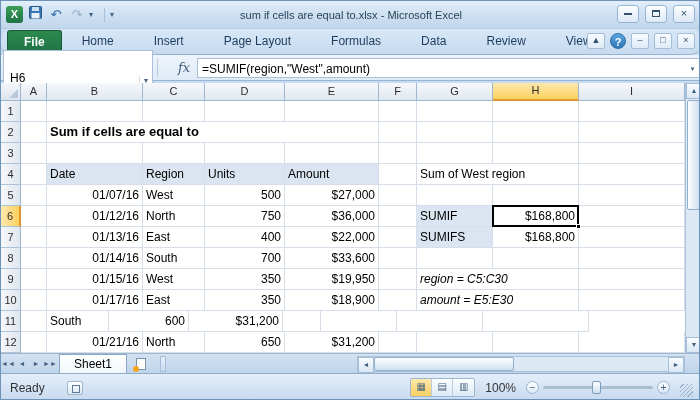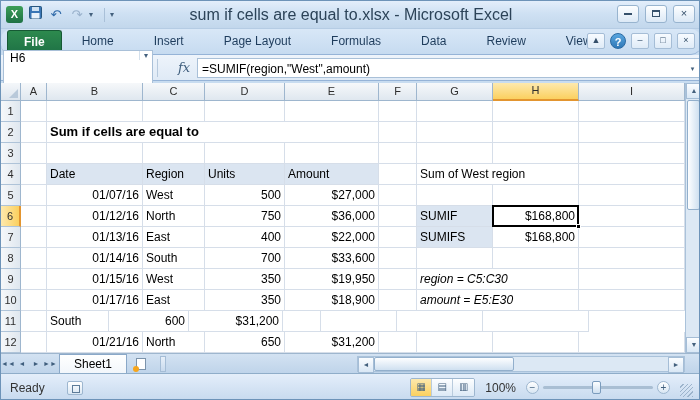--- a/index.html
+++ b/index.html
@@ -10,21 +10,21 @@
   .titlebar { position:absolute; top:0; left:0; width:700px; height:28px;
     background:linear-gradient(#e3eefb,#cfe1f3 45%,#c2d7ec); border-bottom:1px solid #b5cce4;
     display:flex; align-items:center; }
   .qat { display:flex; align-items:center; gap:3px; padding-left:5px; z-index:2; }
   .app-icon { width:17px; height:17px; background:linear-gradient(#3c9e57,#1e7145); color:#fff;
     font-size:11px; font-weight:bold; text-align:center; line-height:17px; border-radius:3px; }
   .qat-btn { width:18px; height:18px; text-align:center; line-height:17px; font-size:13px; color:#2f69a8; border-radius:2px; }
   .qat-btn.dim { color:#9ab2cc; }
   .qat-caret { font-size:8px; color:#44617e; width:10px; }
   .qat-sep { width:1px; height:14px; background:#a9c0d8; margin:0 2px; }
-  .title-text { position:absolute; left:0; right:0; text-align:center; font-size:16px; color:#2c4358; }
+  .title-text { position:absolute; left:0; right:0; text-align:center; font-size:11px; color:#2c4358; }
   .win-btns { position:absolute; right:6px; top:4px; display:flex; gap:6px; z-index:2; }
   .win-btn { width:22px; height:18px; border:1px solid #98b4cf; border-radius:3px;
     background:linear-gradient(#fdfeff,#dce9f6); text-align:center; line-height:15px; font-size:11px; color:#35506b; }
   .min-glyph { display:inline-block; width:8px; height:3px; border-bottom:2px solid #35506b; margin-bottom:2px; }
   .max-glyph { display:inline-block; width:8px; height:7px; border:1px solid #35506b; border-top-width:2px; }
 
   
   .ribbonrow { position:absolute; top:28px; left:0; width:700px; height:26px;
     background:linear-gradient(#d8e7f7,#c6dbf0); border-bottom:1px solid #95b3d7; display:flex; align-items:center;border-radius:10px; }
   .tab { font-size:12px; color:#1e3c5c; padding:4px 20px 5px; }
@@ -33,21 +33,21 @@
   .ribbon-right { position:absolute; right:6px; top:4px; display:flex; gap:5px; align-items:center; }
   .rr-btn { width:18px; height:16px; border:1px solid #a5bdd6; border-radius:2px;
     background:linear-gradient(#f7fbff,#dfebf7); text-align:center; line-height:13px; font-size:9px; color:#35506b; }
   .help-btn { width:16px; height:16px; border-radius:50%; background:linear-gradient(#5aa7e0,#2f78b7);
     color:#fff; font-size:11px; font-weight:bold; text-align:center; line-height:16px; border:1px solid #2a6aa3; }
 
   
   .formulabar { position:absolute; top:54px; left:0; width:700px; height:26px;
     background:linear-gradient(#eef4fb,#dfeaf6); border-bottom:1px solid #95b3d7; display:flex; align-items:center; }
   .namebox { width:150px; height:36px; margin-left:2px; background:#fff; border:1px solid #a9c0d8;
-    display:flex; align-items:flex-start; font-size:12px; color:#000; }
+    display:flex; align-items:flex-end; font-size:12px; color:#000; }
   .namebox .nb-text { flex:1; padding-left:6px; }
   .nb-caret { font-size:8px; color:#44617e; padding:0 4px; border-left:1px solid #d4e0ec; }
   .fb-grip { width:10px; height:18px; margin:0 4px; border-left:1px solid #b7cade; }
   .fx { font-family:"DejaVu Serif","Liberation Serif",serif; font-style:italic; font-size:13px; color:#3f5e7d;
     width:26px; text-align:center; }
   .formula-input { flex:1; height:20px; background:#fff; border:1px solid #a9c0d8; border-right:none;
     font-size:12px; color:#000; padding:1px 4px; line-height:18px; white-space:nowrap; overflow:hidden; }
   .fb-expand { width:16px; height:20px; background:#fff; border:1px solid #a9c0d8; border-left:none;
     font-size:7px; color:#44617e; text-align:center; line-height:20px; }
 

